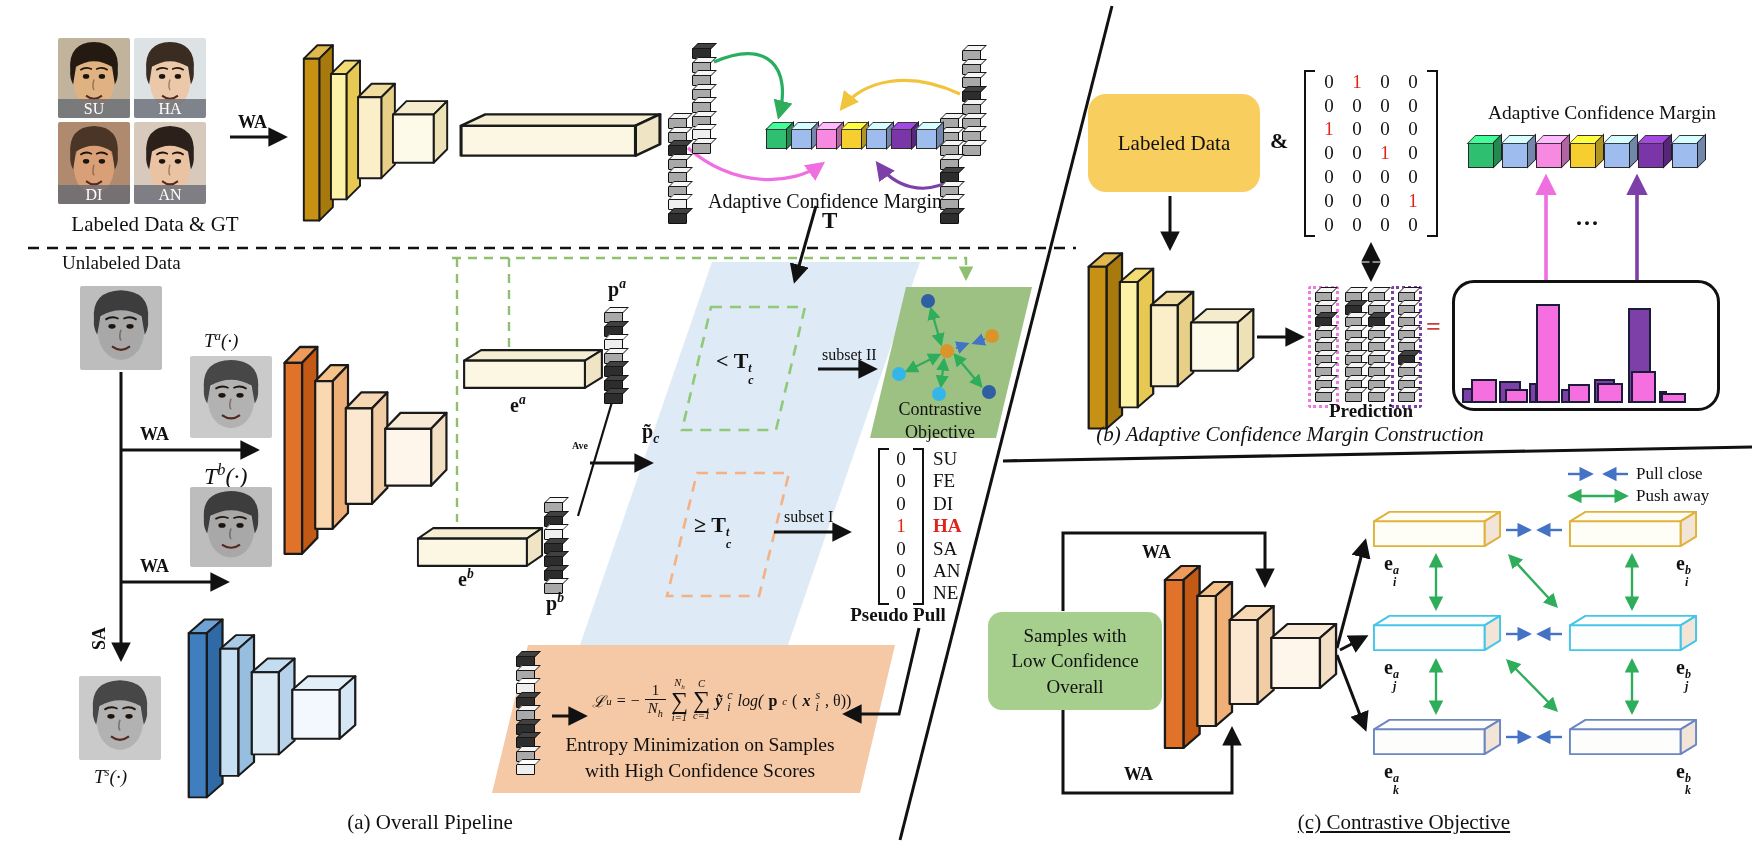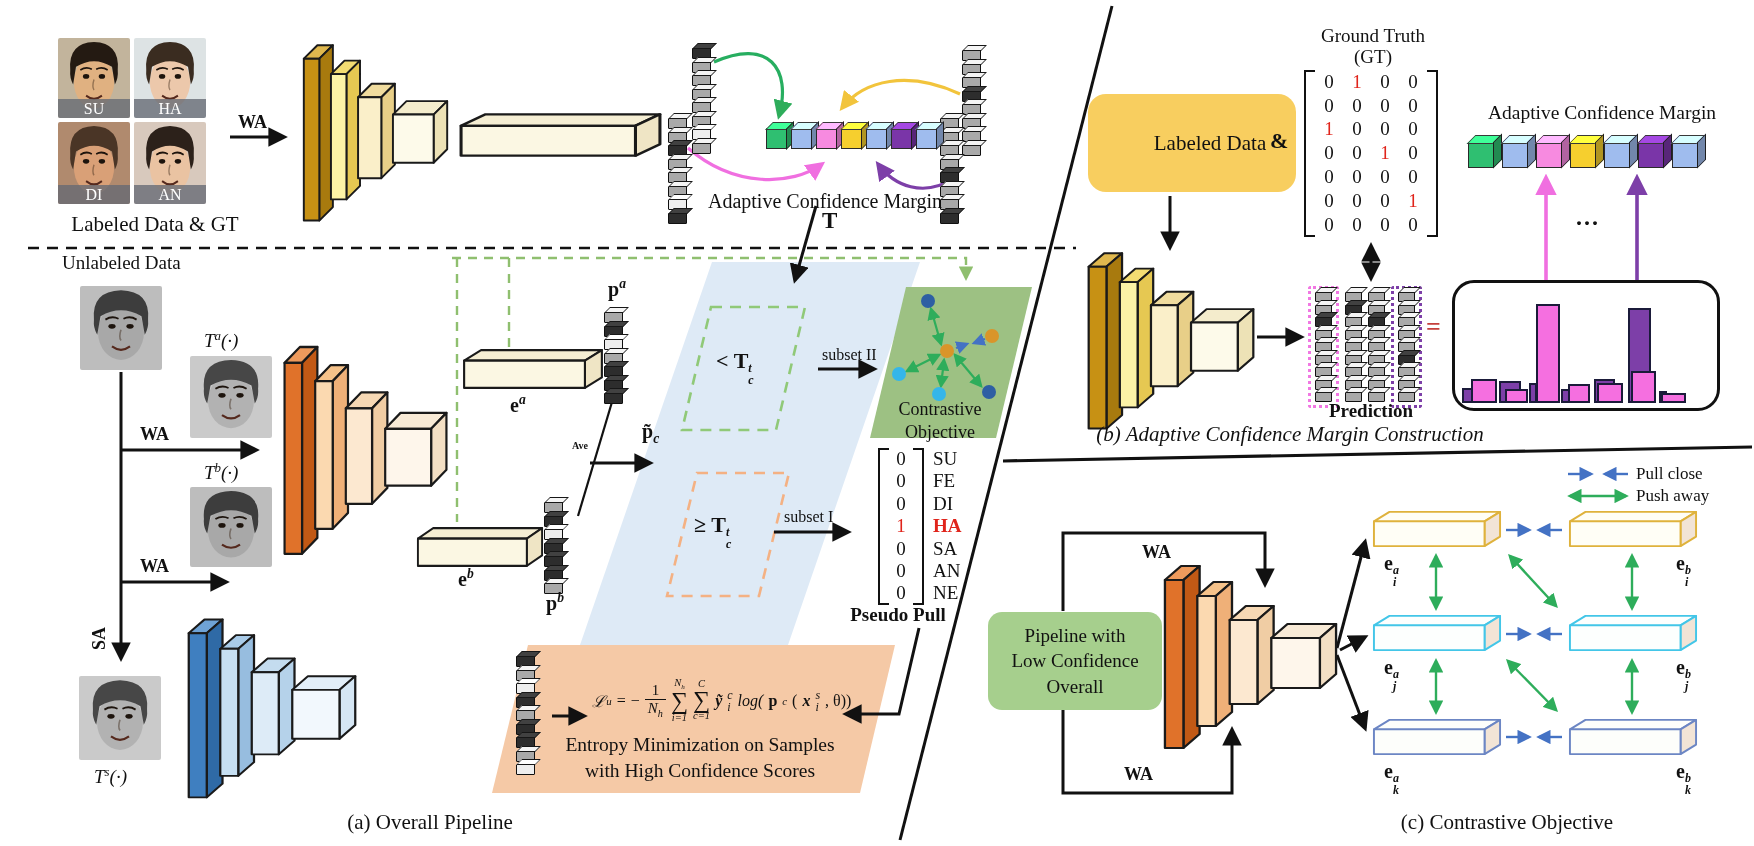--- a/index.html
+++ b/index.html
@@ -375,21 +375,21 @@
     <ellipse cx="39" cy="48" rx="4.4" ry="2.9" fill="#1d140d"></ellipse>
     <ellipse cx="61" cy="48" rx="4.4" ry="2.9" fill="#1d140d"></ellipse>
     <path d="M31,40 q8,-5 16,-1" stroke="#1d140d" stroke-width="2.2" fill="none"></path>
     <path d="M53,39 q8,-4 16,1" stroke="#1d140d" stroke-width="2.2" fill="none"></path>
     <path d="M50,52 q-3,9 0,13" stroke="rgba(60,40,25,.45)" stroke-width="2" fill="none"></path>
     <path d="M39,72 q11,8 22,0" stroke="#55291d" stroke-width="2.6" fill="none"></path>
   </svg>
 </div>
   <div class="abs b" style="left:140px;top:424px;font-size:18px;">WA</div>
 
-  <div class="abs i" style="left:204px;top:460px;font-size:19px;">
+  <div class="abs i" style="left:204px;top:460px;font-size:24px;">
     <span>T</span><sup>b</sup><span>(·)</span></div>
   <div class="face-slot fg" style="left:190px;top:487px;width:82px;height:80px;">
   <svg viewBox="0 0 100 100" preserveAspectRatio="none">
     <rect width="100" height="100" fill="var(--bg)"></rect>
     <ellipse cx="50" cy="55" rx="28" ry="33" fill="var(--skin)"></ellipse>
     <path d="M17,40 Q14,6 50,5 Q86,6 83,40 Q84,50 79,58 L75,36 Q50,22 25,36 L21,58 Q16,50 17,40 Z" fill="var(--hair)"></path>
     <ellipse cx="39" cy="48" rx="4.4" ry="2.9" fill="#1d140d"></ellipse>
     <ellipse cx="61" cy="48" rx="4.4" ry="2.9" fill="#1d140d"></ellipse>
     <path d="M31,40 q8,-5 16,-1" stroke="#1d140d" stroke-width="2.2" fill="none"></path>
     <path d="M53,39 q8,-4 16,1" stroke="#1d140d" stroke-width="2.2" fill="none"></path>
@@ -590,29 +590,25 @@
         <i>s</i>
         <i>i</i>
       </span>
     <span>, θ))</span>
   </div>
   <div class="abs ctr" style="left:540px;top:734px;width:320px;font-size:19.5px;">Entropy Minimization on Samples</div>
   <div class="abs ctr" style="left:540px;top:760px;width:320px;font-size:19.5px;">with High Confidence Scores</div>
 
   <div class="abs ctr" style="left:290px;top:810px;width:280px;font-size:21px;">(a) Overall Pipeline</div>
 
-  <div class="ybox abs" style="left:1088px;top:94px;width:172px;height:98px;padding-left:36px;">
+  <div class="ybox abs" style="left:1088px;top:94px;width:172px;height:98px;">
     <span>Labeled Data</span>
     </div>
   <div class="abs b" style="left:1270px;top:128px;font-size:22px;">&amp;</div>
 
-  <div class="abs ctr" style="left:1298px;top:26px;width:150px;font-size:19px;line-height:1.1;">
-    <div>Ground Truth</div>
-      <div>(GT)</div>
-    </div>
   <div class="abs matwrap" style="left:1304px;top:70px;">
     <div class="brL"></div>
     <div class="gtgrid">
         <span>0</span>
         <span class="red">1</span>
         <span>0</span>
         <span>0</span>
         <span>0</span>
         <span>0</span>
         <span>0</span>
@@ -743,21 +739,21 @@
         <div class="bar bar-pink" style="left: 206px; width: 25px; height: 10px;"></div>
       </div>
   </div>
 
   <div class="abs ctr" style="left:1085px;top:422px;width:410px;font-size:21px;font-style:italic;">(b) Adaptive Confidence Margin Construction</div>
 
   <div class="abs" style="left:1636px;top:464px;font-size:17px;">Pull close</div>
   <div class="abs" style="left:1636px;top:486px;font-size:17px;">Push away</div>
 
   <div class="gbox abs" style="left:988px;top:612px;width:174px;height:98px;">
-    <div>Pipeline with</div>
+    <div>Samples with</div>
       <div>Low Confidence</div>
       <div>Overall</div>
     </div>
 
   <div class="abs b" style="left:1142px;top:542px;font-size:18px;">WA</div>
   <div class="abs b" style="left:1124px;top:764px;font-size:18px;">WA</div>
 
   <div class="cnn cnn-orange" style="left:1158px;top:544px;width:185px;height:220px;">
   <svg viewBox="0 0 160 220" preserveAspectRatio="none">
     <g stroke="#1a1a1a" stroke-width="2" stroke-linejoin="round">
@@ -850,14 +846,14 @@
       </span></div>
   <div class="abs mlab b" style="left:1384px;top:760px;"><span>e</span><span class="ss">
         <i>a</i>
         <i>k</i>
       </span></div>
   <div class="abs mlab b" style="left:1676px;top:760px;"><span>e</span><span class="ss">
         <i>b</i>
         <i>k</i>
       </span></div>
 
-  <div class="abs ctr" style="left:1352px;top:810px;width:310px;font-size:21px;">(c) Contrastive Objective</div>
+  <div class="abs ctr" style="left:1249px;top:810px;width:310px;font-size:21px;text-decoration:underline;">(c) Contrastive Objective</div>
 </div>
 
 </body></html>

